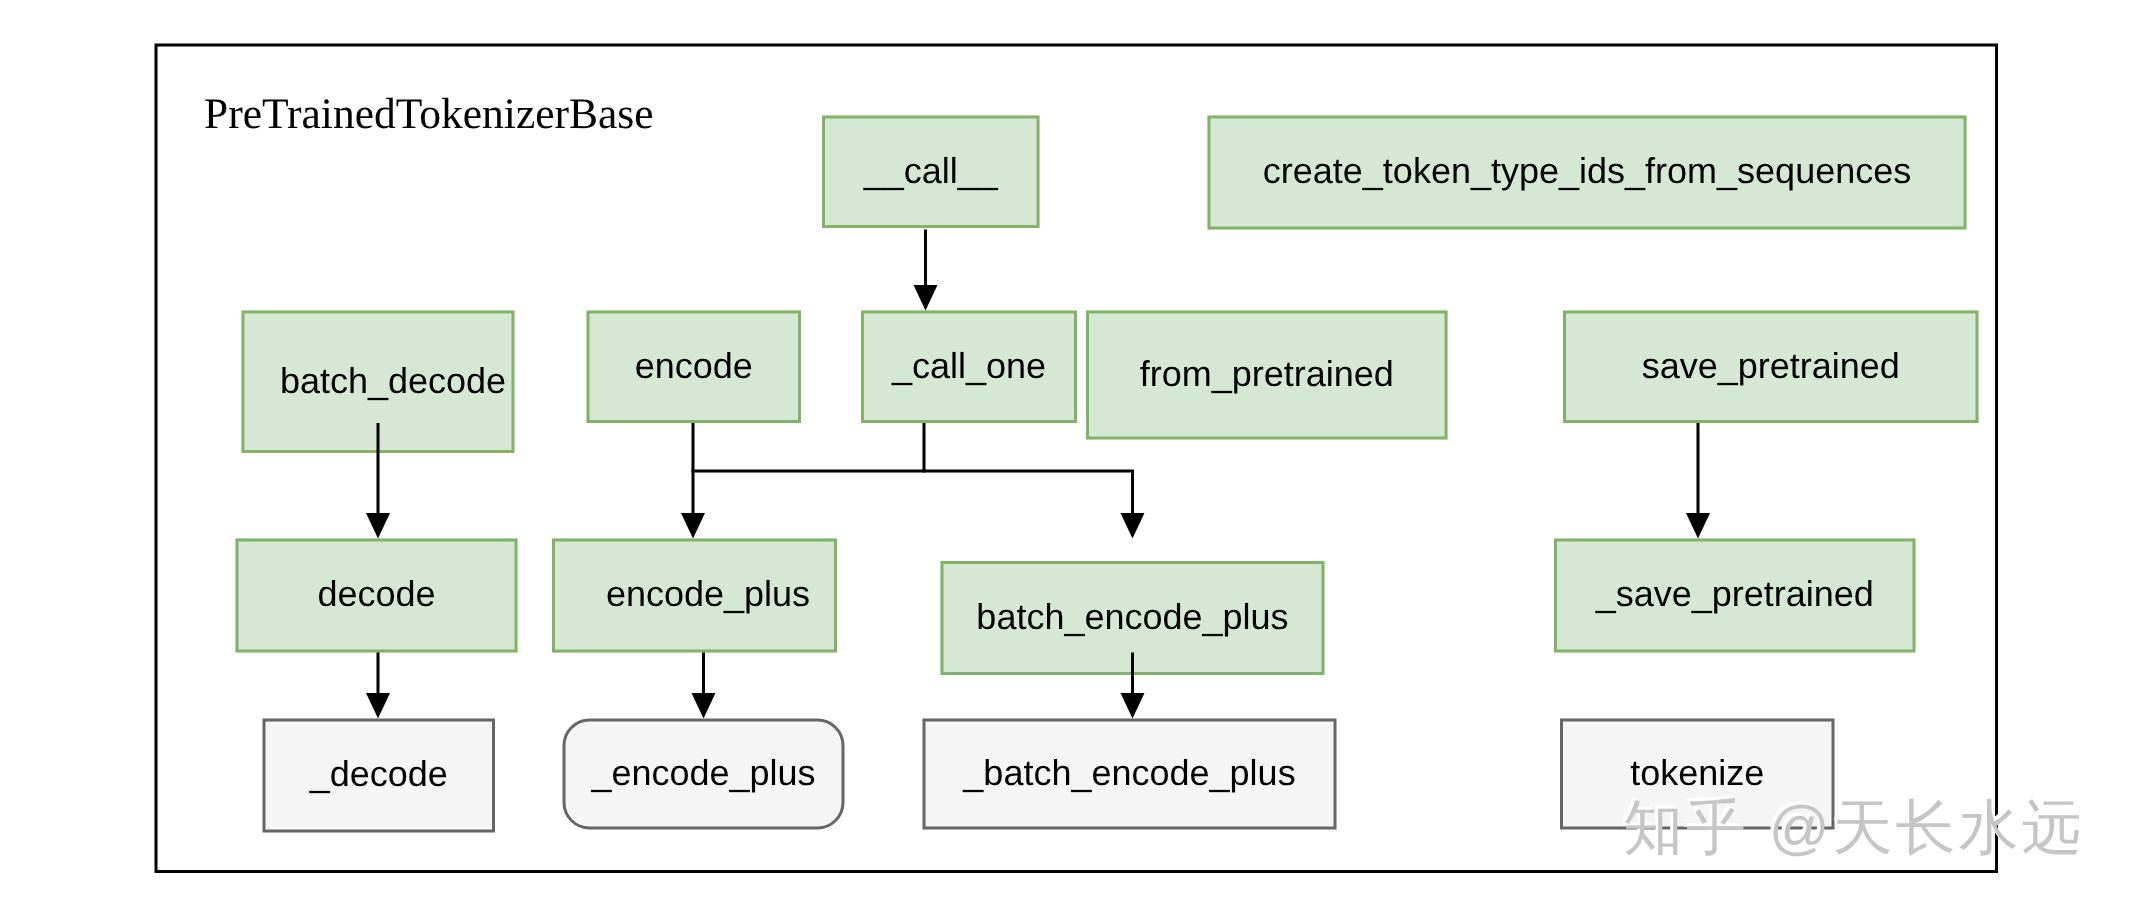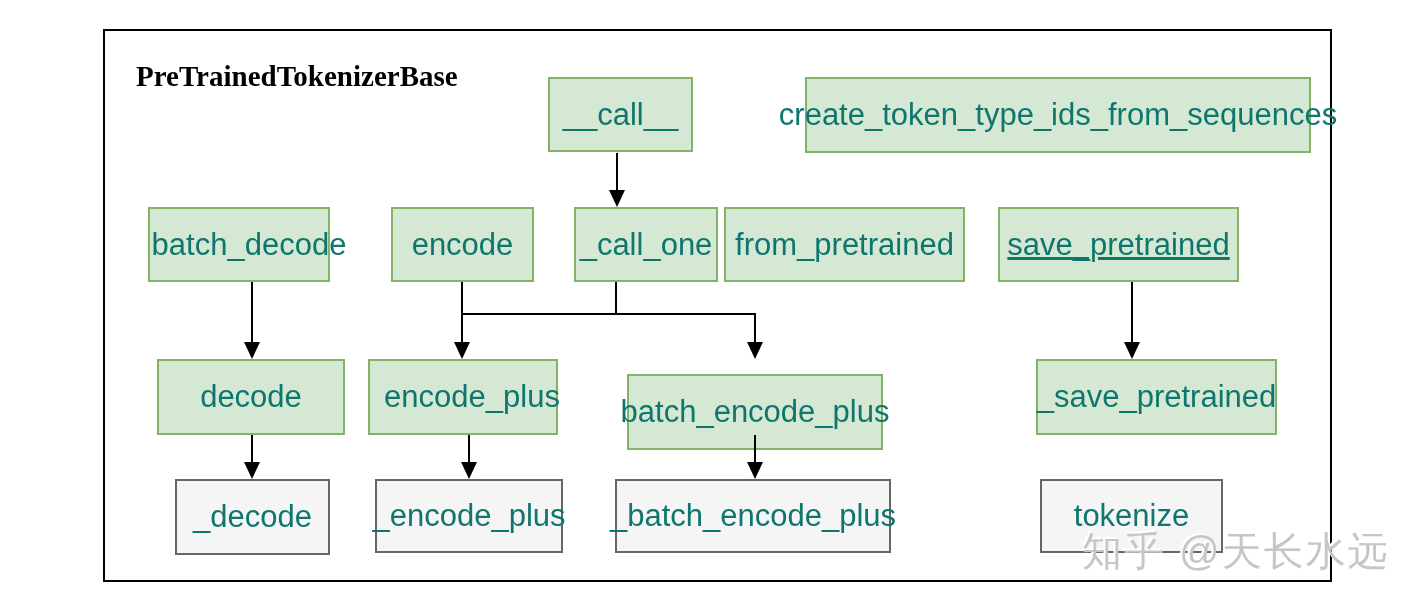--- a/index.html
+++ b/index.html
@@ -23,58 +23,58 @@
     height: 553px;
     border: 2px solid var(--frame-border, #000);
     box-sizing: border-box;
     background: #ffffff;
   }
   #title {
     position: absolute;
     left: 136px;
     top: 60px;
     font-family: "Liberation Serif", serif;
-    font-weight: bold;
+    font-weight: normal;
     font-size: 29px;
     color: #000;
     white-space: nowrap;
   }
   .node {
     position: absolute;
     display: flex;
     align-items: center;
     justify-content: center;
     box-sizing: border-box;
-    font-size: 31px;
-    color: #0f766e;
+    font-size: 24px;
+    color: #000000;
     white-space: nowrap;
     text-align: center;
   }
   .node.green {
     background: var(--node-fill-green, #d5e8d4);
     border: 2px solid var(--node-border-green, #82b366);
   }
   .node.gray {
     background: var(--node-fill-gray, #f5f5f5);
     border: 2px solid var(--node-border-gray, #666666);
   }
   
   #n-call               { left: 548px;  top: 77px;  width: 145px; height: 75px; }
   #n-create             { left: 805px;  top: 77px;  width: 506px; height: 76px; }
-  #n-batch-decode       { left: 148px;  top: 207px; width: 182px; height: 75px; padding-left: 20px; }
+  #n-batch-decode       { left: 161px;  top: 207px; width: 182px; height: 95px; padding-left: 20px; }
   #n-encode             { left: 391px;  top: 207px; width: 143px; height: 75px; text-align: right; }
   #n-call-one           { left: 544px;  top: 207px; width: 144px; height: 75px; margin-left: 30px; }
-  #n-from-pretrained    { left: 724px;  top: 207px; width: 241px; height: 75px; }
-  #n-save-pretrained    { left: 998px; top: 207px; width: 241px; height: 75px; text-decoration: underline; }
+  #n-from-pretrained    { left: 724px;  top: 207px; width: 241px; height: 86px; }
+  #n-save-pretrained    { left: 1042px; top: 207px; width: 277px; height: 75px; }
   #n-decode             { left: 157px;  top: 359px; width: 188px; height: 76px; }
   #n-encode-plus        { left: 368px;  top: 359px; width: 190px; height: 76px; padding-left: 18px; }
   #n-batch-encode-plus  { left: 627px;  top: 374px; width: 256px; height: 76px; }
   #n-save-pretrained-p  { left: 1012px; top: 359px; width: 241px; height: 76px; margin-left: 24px; }
   #n-decode-p           { left: 175px;  top: 479px; width: 155px; height: 76px; }
-  #n-encode-plus-p      { left: 375px;  top: 479px; width: 188px; height: 74px; }
+  #n-encode-plus-p      { left: 375px;  top: 479px; width: 188px; height: 74px; border-radius: 18px; }
   #n-batch-encode-plus-p{ left: 615px;  top: 479px; width: 276px; height: 74px; }
   #n-tokenize           { left: 1040px; top: 479px; width: 183px; height: 74px; }
 
   
   .vline, .hline {
     position: absolute;
     background: var(--arrow, #000);
   }
   .vline { width: 2px; }
   .hline { height: 2px; }

